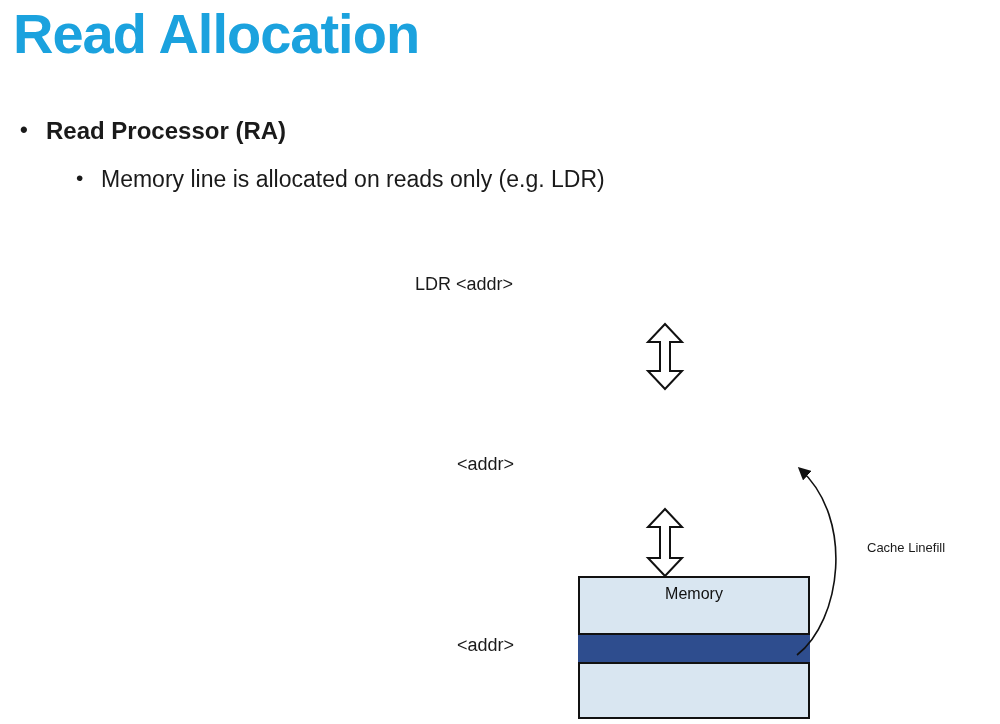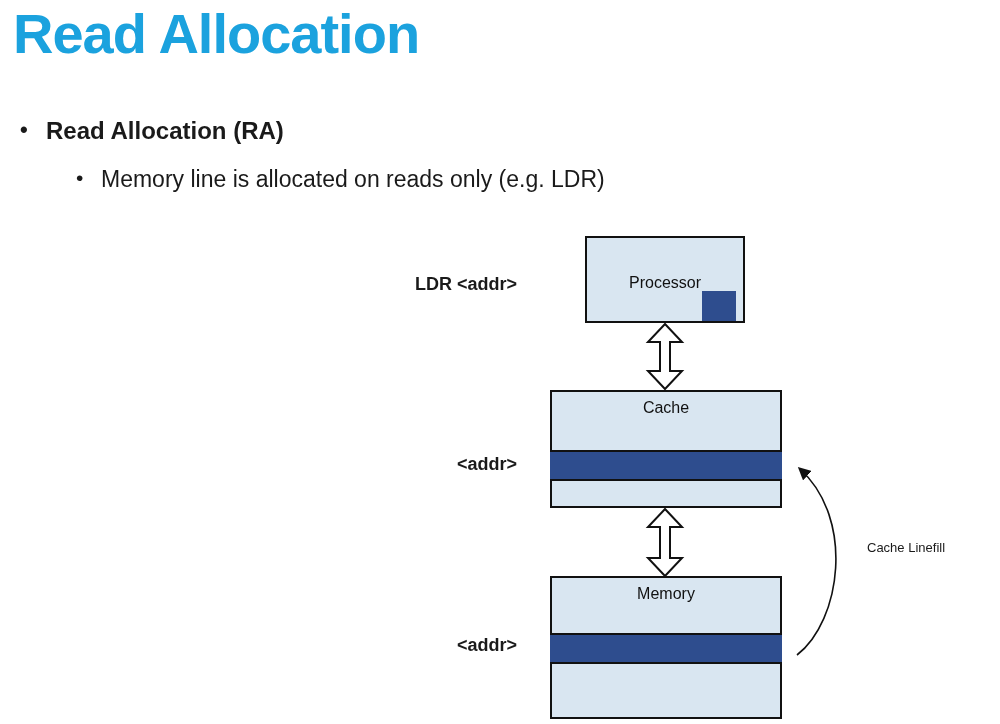--- a/index.html
+++ b/index.html
@@ -27,41 +27,41 @@
     font-weight:bold; letter-spacing:-1px;
     color:var(--title);
     white-space:nowrap;
   }
   .bullet-row{ display:flex; align-items:flex-start; white-space:nowrap; }
   .bullet1{ left:20px; top:117px; font-size:24px; font-weight:bold; }
   .bullet1 .marker{ width:26px; font-size:22px; font-weight:bold; }
   .bullet2{ left:76px; top:166px; font-size:23px; font-weight:normal; }
   .bullet2 .marker{ width:25px; font-size:21px; }
 
-  .dlabel{ font-size:18px; white-space:nowrap;font-weight:bold; }
+  .dlabel{ font-size:18px; white-space:nowrap; }
   .small-label{ font-size:13px; white-space:nowrap;margin-left:11px; }
 
   .box{
     background:var(--box-fill);
     border:2px solid var(--outline);
   }
   .box-label{
     position:absolute; left:0; right:0;
     text-align:center; font-size:16px; color:#111;
   }
   .processor-box{ left:585px; top:236px; width:160px; height:87px; }
   .processor-box .box-label{ top:36px; }
   .alloc-square{
     position:absolute; right:7px; bottom:0;
     width:34px; height:30px;
     background:var(--allocated-row);
   }
   .cache-box{ left:550px; top:390px; width:232px; height:118px; }
   .cache-box .box-label{ top:7px; }
-  .memory-box{ left:550px; top:576px; width:232px; height:143px; }
+  .memory-box{ left:578px; top:576px; width:232px; height:143px; }
   .memory-box .box-label{ top:7px; }
   .alloc-row{
     position:absolute; left:-2px; right:-2px; height:31px;
     background:var(--allocated-row);
     border-top:2px solid var(--outline);
     border-bottom:2px solid var(--outline);
   }
   .cache-box .alloc-row{ top:58px; }
   .memory-box .alloc-row{ top:55px; }
 
@@ -76,42 +76,34 @@
 </style>
 </head>
 <body>
 
 <div class="slide">
 
   <h1 class="abs title">Read Allocation</h1>
 
   <div class="abs bullet-row bullet1">
     <span class="marker">•</span>
-    <span>Read Allocation (RA)</span>
+    <span>Read Processor (RA)</span>
   </div>
 
   <div class="abs bullet-row bullet2">
     <span class="marker">•</span>
     <span>Memory line is allocated on reads only (e.g. LDR)</span>
   </div>
 
   <div class="abs dlabel ldr-label">LDR &lt;addr&gt;</div>
   <div class="abs dlabel cache-addr">&lt;addr&gt;</div>
   <div class="abs dlabel memory-addr">&lt;addr&gt;</div>
   <div class="abs small-label linefill-label">Cache Linefill</div>
 
-  <div class="abs box processor-box">
-    <div class="box-label">Processor</div>
-    <div class="alloc-square"></div>
-  </div>
 
-  <div class="abs box cache-box">
-    <div class="box-label">Cache</div>
-    <div class="alloc-row"></div>
-  </div>
 
   <div class="abs box memory-box">
     <div class="box-label">Memory</div>
     <div class="alloc-row"></div>
   </div>
 
   <svg class="abs arrow-layer" width="1000" height="724" viewBox="0 0 1000 724" xmlns="http://www.w3.org/2000/svg">
     <defs>
       <marker id="ah" markerWidth="8" markerHeight="8" refX="6.2" refY="4" orient="auto">
         <path d="M0,0 L8,4 L0,8 z" fill="#111111"></path>

